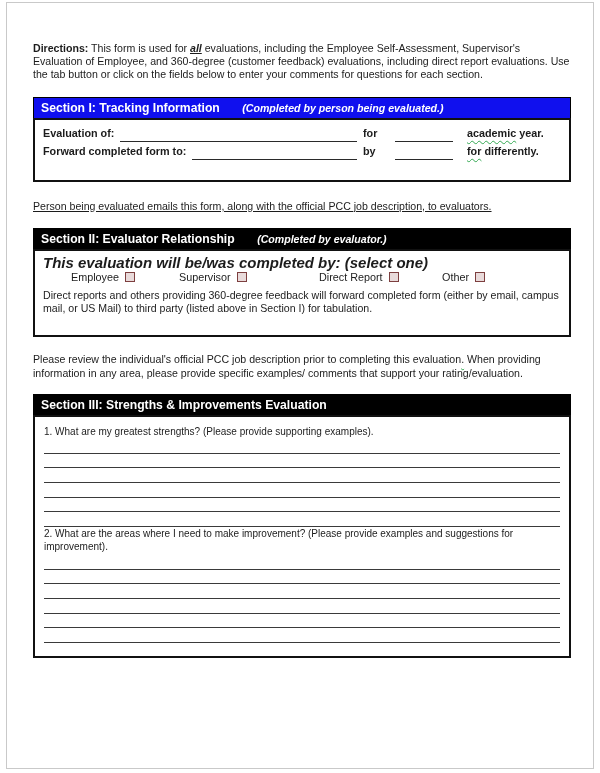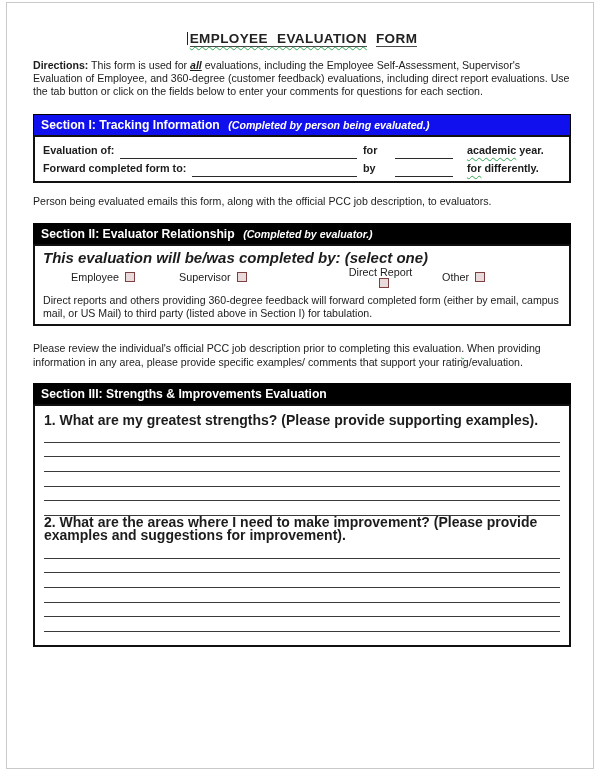--- a/index.html
+++ b/index.html
@@ -17,59 +17,58 @@
   .title{ text-align:center; font-size:13.5px; font-weight:bold; letter-spacing:.4px;
           word-spacing:5px; margin-top:2px; color:#222;}
   .cursor{display:inline-block; width:1px; height:13px; background:#222; vertical-align:-2px; margin-right:2px;}
   .underlined{border-bottom:1px solid #4a4a4a; padding-bottom:0;}
   .squiggle{ text-decoration:underline; text-decoration-style:wavy; text-decoration-color:var(--green);
              text-decoration-thickness:1px; text-underline-offset:3px;}
   
   p{font-size:10.6px; line-height:13.2px;}
   .directions{margin-top:13px;}
   .u{text-decoration:underline;font-style:italic;}
-  .note{margin-top:12px;}
+  .note{margin-top:18px;text-decoration:underline;}
   .note2{margin-top:16px;}
   
   section{display:block;}
   .sec{margin-top:15px;}
   .sec-bar{ padding:2px 7px 3px 7px; border:1px solid #000; border-bottom:none;
             color:#fff; font-weight:bold; line-height:13px;}
   .sec-bar.blue{background:var(--blue);}
   .sec-bar.black{background:var(--black);}
   .sec-title{font-size:12.2px;}
-  .sec-sub{font-size:10.6px; font-style:italic; margin-left:4px;}
-  .sec-box{border:2px solid #111; background:#fff; padding:4px 8px 4px 8px;}
+  .sec-sub{font-size:10.6px; font-style:italic; margin-left:18px;}
+  .sec-box{border:2px solid #111; background:#fff; padding:4px 8px 20px 8px;}
   
   .track-row{display:flex; align-items:flex-end; font-size:10.8px; font-weight:bold; line-height:18px;}
   .field{display:inline-block; border-bottom:1px solid #2a2a2a; height:13px;}
   .grow{flex:1; margin:0 6px;}
   .f-small{width:58px; margin:0 8px;}
   .mid{width:24px; text-align:left;}
   .rlab{width:100px; padding-left:6px;}
   
   .select-lbl{font-weight:bold; font-size:15px; margin:1px 0 2px 0;font-style:italic;}
   .options-row{display:flex; align-items:center; font-size:10.8px; padding-left:28px; margin:2px 0 6px 0;}
   .opt{display:flex; align-items:center;}
-  .opt-emp{width:108px;} .opt-sup{width:140px;text-align:right;} .opt-dir{width:123px;flex-direction:column;}
+  .opt-emp{width:108px;} .opt-sup{width:140px;text-align:right;} .opt-dir{width:123px;}
   .checkbox{width:10px; height:10px; border:1px solid var(--cb-border); background:var(--cb-fill); margin-left:6px; display:inline-block;}
   .box-note{margin-top:6px;}
   
   .q-box{padding:8px 9px 13px 9px;}
-  .q-text{font-weight:bold; font-size:14px; line-height:13px;}
+  .q-text{font-weight:normal; font-size:10px; line-height:13px;}
   .q2{} .q3{margin-top:17px;}
   .answer-lines{margin-top:2px;}
   .ans-line{height:14.7px; border-bottom:1px solid var(--line);}
 </style>
 </head>
 <body>
 
 <div class="page">
 
-  <h1 class="title"><span class="cursor"></span><span class="underlined squiggle">EMPLOYEE EVALUATION</span> <span class="underlined">FORM</span></h1>
 
   <p class="directions"><b>Directions:</b><span> This form is used for </span><b class="u">all</b><span> evaluations, including the Employee Self-Assessment, Supervisor's Evaluation of Employee, and 360-degree (customer feedback) evaluations, including direct report evaluations. Use the tab button or click on the fields below to enter your comments for questions for each section.</span></p>
 
   <section class="sec">
     <div class="sec-bar blue">
       <span class="sec-title">Section I: Tracking Information</span>
       <span class="sec-sub">(Completed by person being evaluated.)</span>
     </div>
     <div class="sec-box">
       <div class="track-row">

